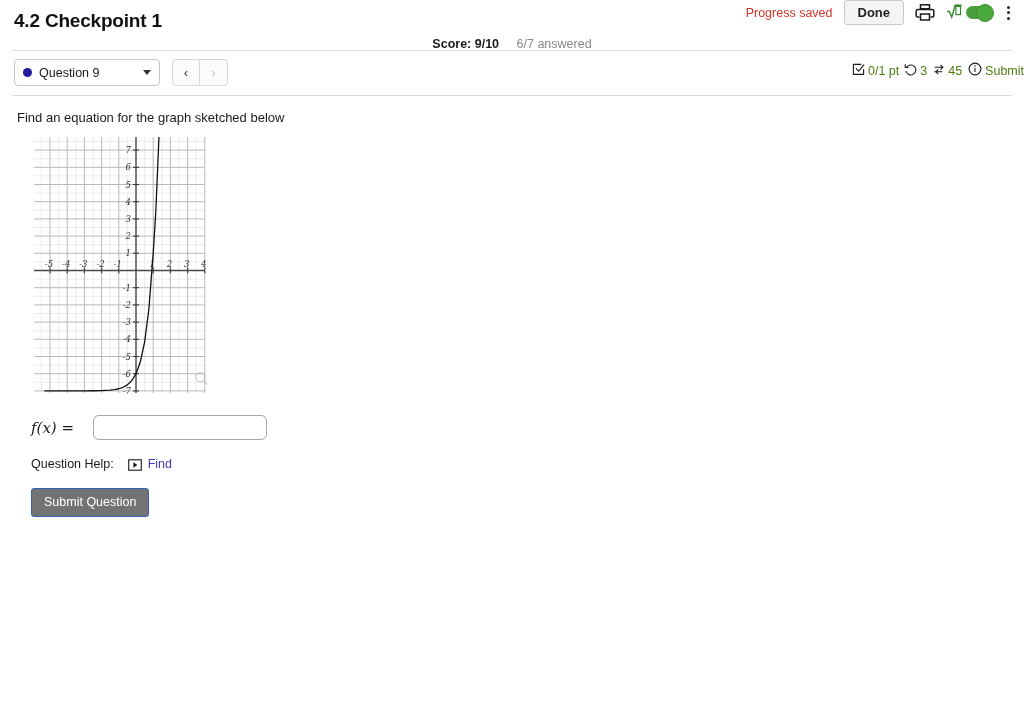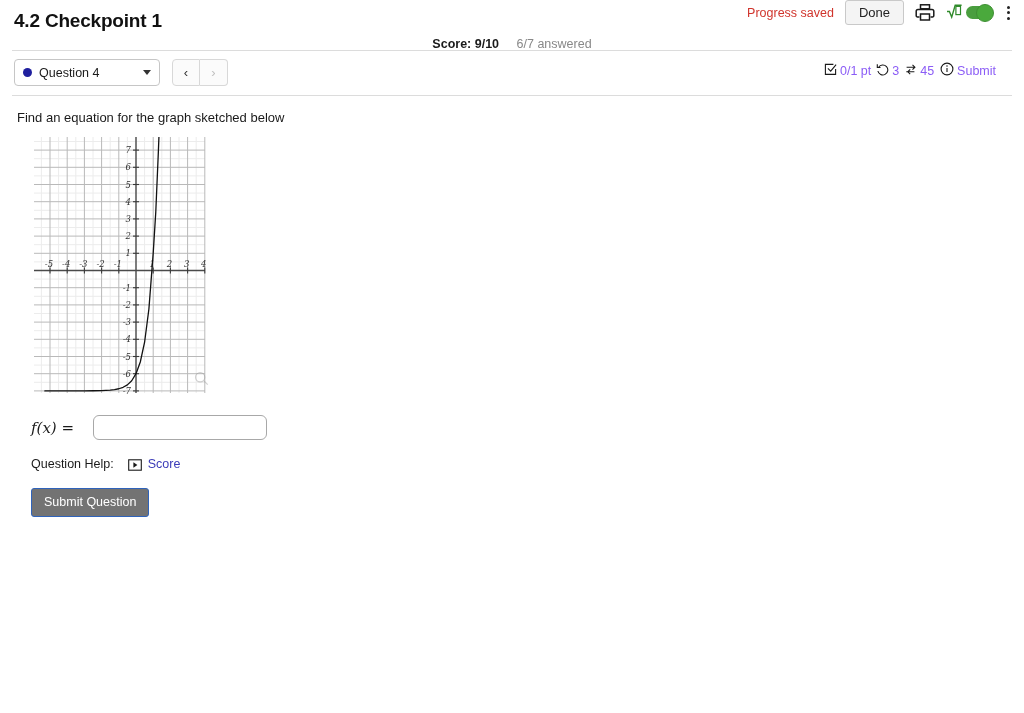--- a/index.html
+++ b/index.html
@@ -45,21 +45,21 @@
   .progress-saved {
     color: #d0342c;
     font-size: 12.5px;
     white-space: nowrap;
   }
   .done-btn {
     background: #f4f4f4;
     border: 1px solid #c9c9c9;
     border-radius: 3px;
     font-size: 13px;
-    font-weight: normal;
+    font-weight: bold;
     color: #222;
     padding: 4px 13px;
     cursor: pointer;
     font-family: "Liberation Sans", sans-serif;
   }
   .icon-btn {
     background: none; border: none;
     cursor: pointer; padding: 0;
     display: flex; align-items: center;
   }
@@ -128,26 +128,26 @@
     background: #fbfbfb;
     display: flex; align-items: center; justify-content: center;
     cursor: pointer;
     font-size: 13px;
   }
   .navbtn.prev { border-radius: 4px 0 0 4px; color: #333; }
   .navbtn.next { border-radius: 0 4px 4px 0; border-left: none; color: #c0c0c0; }
 
   .qstats {
     position: absolute;
-    right: 28px; top: 11px;
+    right: 0; top: 11px;
     display: flex;
     align-items: center;
     gap: 5px;
     font-size: 12.5px;
-    color: #8b5cf6;
+    color: #4d7c0f;
   }
   .qstats .grp { display: flex; align-items: center; gap: 3px; }
   .qstats .details { margin-left: 1px; }
 
   
   .content { padding: 14px 14px 0 17px; }
   .qtext { font-size: 13px; color: #1a1a1a; margin-bottom: 9px; }
 
   .graph-wrap { position: relative; width: 178px; height: 265px; margin-left: 14px; }
   .magnifier { position: absolute; right: 0px; bottom: 9px; opacity: .45; }
@@ -243,21 +243,21 @@
       <span></span>
     </span>
   </div>
 </div>
 
 <div class="divider"></div>
 
 <div class="qbar">
   <div class="qselect">
     <span class="qdot"></span>
-    <span class="qselect-label">Question 4</span>
+    <span class="qselect-label">Question 9</span>
     <span class="caret"></span>
   </div>
 
   <div class="navbtns">
     <div class="navbtn prev">‹</div>
     <div class="navbtn next">›</div>
   </div>
 
   <div class="qstats">
     <span class="grp">
@@ -431,17 +431,17 @@
   </div>
 
   <div class="help-row">
     <span class="help-label">Question Help:</span>
     <span class="video-icon">
       <svg width="14" height="12" viewBox="0 0 14 12" fill="none" stroke="#1a1a1a" stroke-width="1.1">
         <rect x="0.7" y="0.8" width="12.6" height="10.4"></rect>
         <path d="M5.4 3.3l4 2.7-4 2.7z" fill="#1a1a1a" stroke="none"></path>
       </svg>
     </span>
-    <a class="video-link">Score</a>
+    <a class="video-link">Find</a>
   </div>
 
   <button class="submit-btn">Submit Question</button>
 </div>
 
 </body></html>

